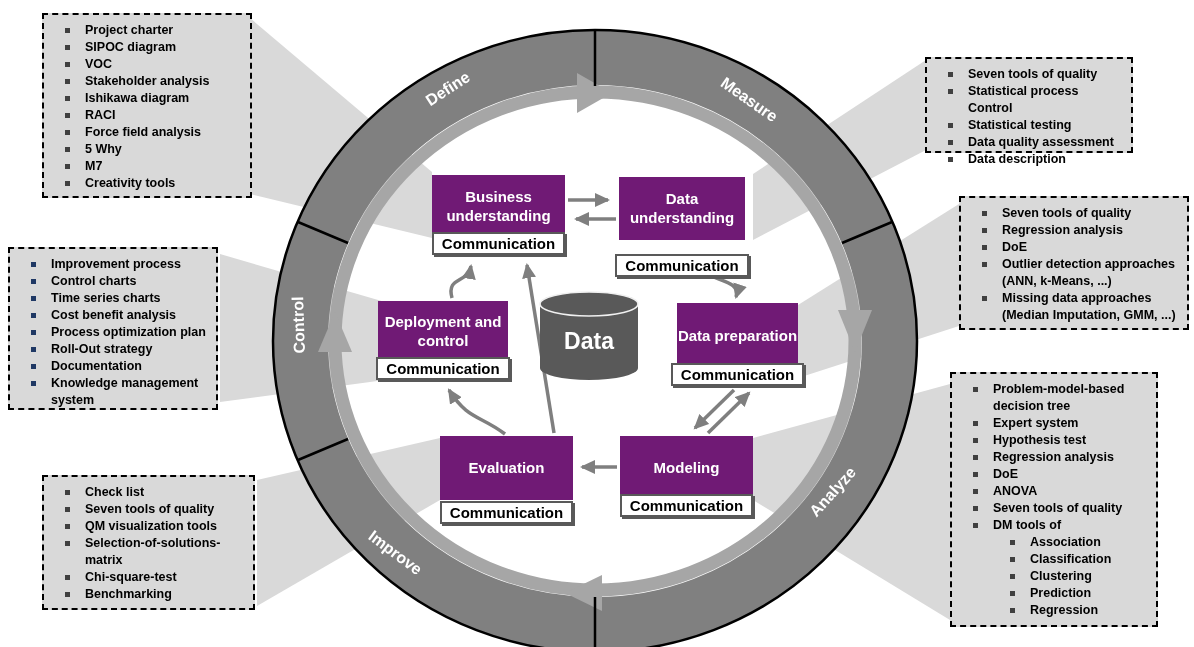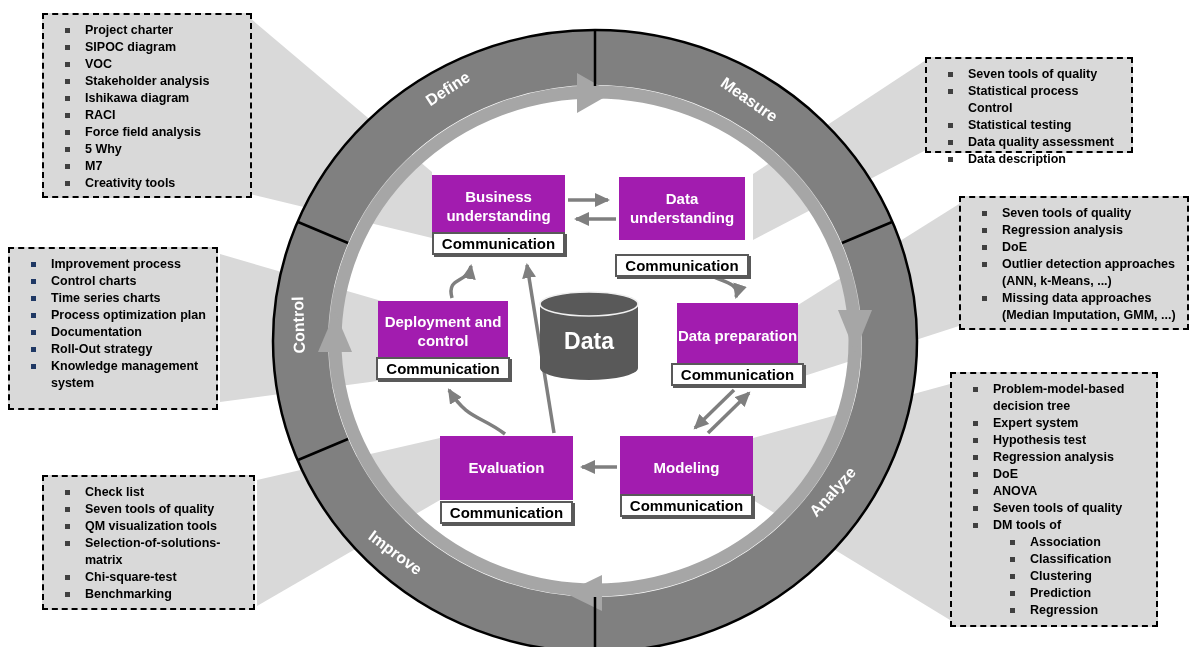--- a/index.html
+++ b/index.html
@@ -9,21 +9,21 @@
   }
   svg{position:absolute;left:0;top:0;}
   
   .ring-label{
     position:absolute;transform:translate(-50%,-50%);
     color:#ffffff;font-size:16px;font-weight:bold;white-space:nowrap;
   }
   
   .step{position:absolute;display:flex;flex-direction:column;align-items:center;}
   .step-main{
-    width:100%;background:#a21caf;color:#ffffff;
+    width:100%;background:#701a75;color:#ffffff;
     display:flex;align-items:center;justify-content:center;text-align:center;
     font-size:15px;font-weight:bold;line-height:1.25;
   }
   .comm{
     margin-top:-6px;background:#ffffff;border:2px solid #595959;
     box-shadow:2px 2px 0 #595959;
     font-size:15px;font-weight:bold;color:#000;padding:1px 8px;white-space:nowrap;
   }
   
   .data-label{
@@ -272,29 +272,33 @@
       <div class="li">
         <span class="bullet"></span>
         <span class="li-text">Control charts</span>
       </div>
       <div class="li">
         <span class="bullet"></span>
         <span class="li-text">Time series charts</span>
       </div>
       <div class="li">
         <span class="bullet"></span>
+        <span class="li-text">Cost benefit analysis</span>
+      </div>
+      <div class="li">
+        <span class="bullet"></span>
         <span class="li-text">Process optimization plan</span>
       </div>
       <div class="li">
         <span class="bullet"></span>
+        <span class="li-text">Roll-Out strategy</span>
+      </div>
+      <div class="li">
+        <span class="bullet"></span>
         <span class="li-text">Documentation</span>
-      </div>
-      <div class="li">
-        <span class="bullet"></span>
-        <span class="li-text">Roll-Out strategy</span>
       </div>
       <div class="li">
         <span class="bullet"></span>
         <span class="li-text">Knowledge management
 system</span>
       </div>
     </div>
   <div class="callout" style="left: 42px; top: 475px; width: 213px; height: 135px; --bul: #404040;">
       <div class="li">
         <span class="bullet"></span>

